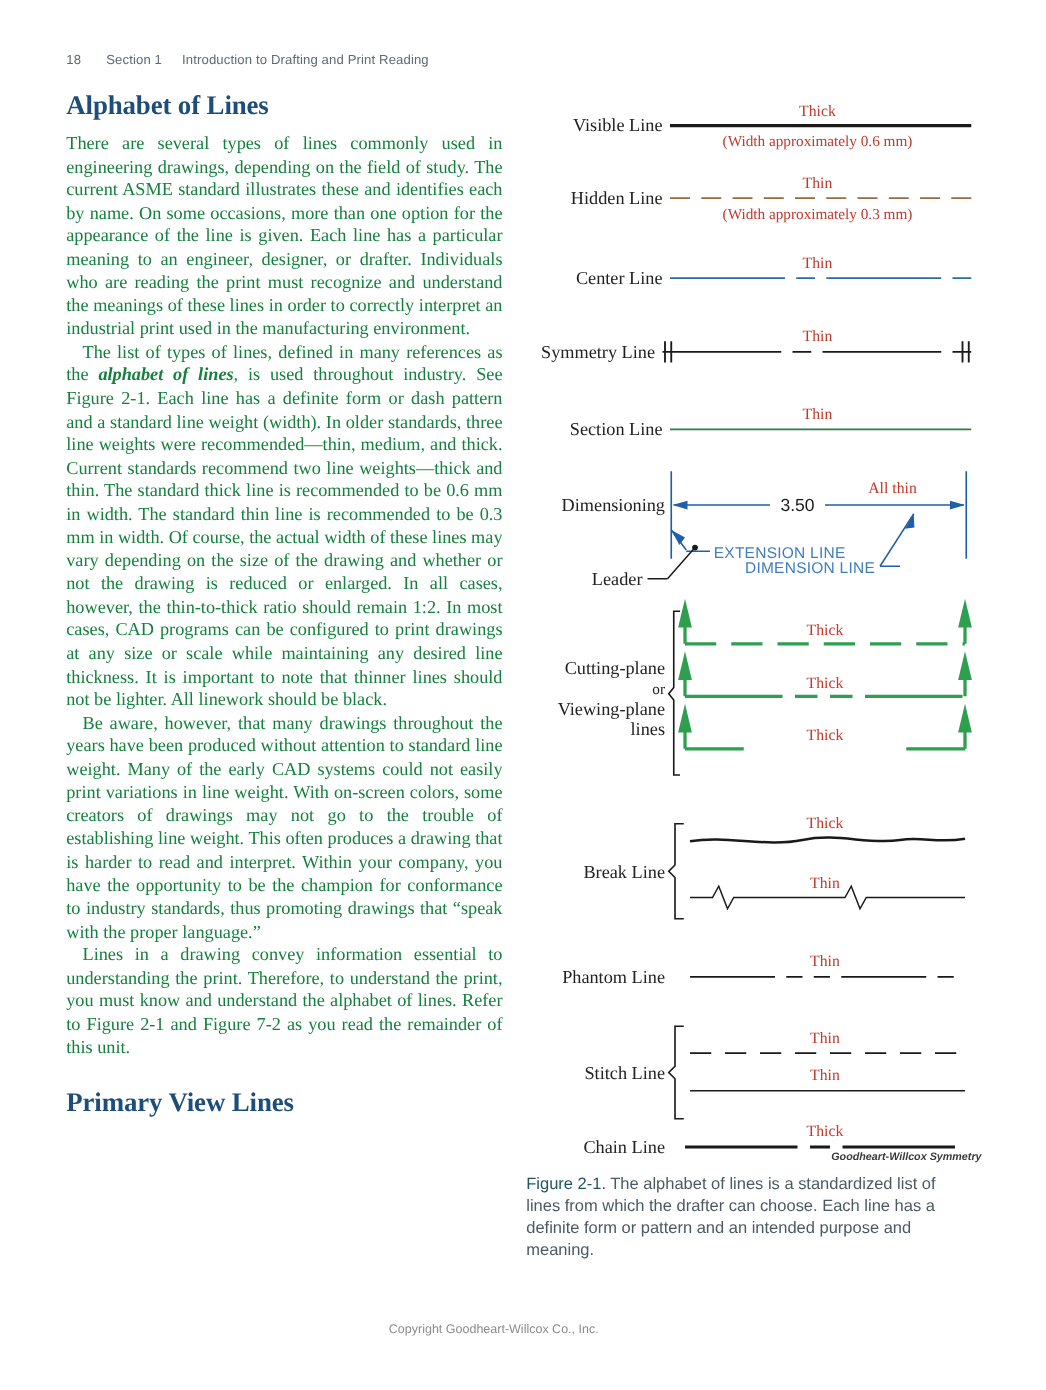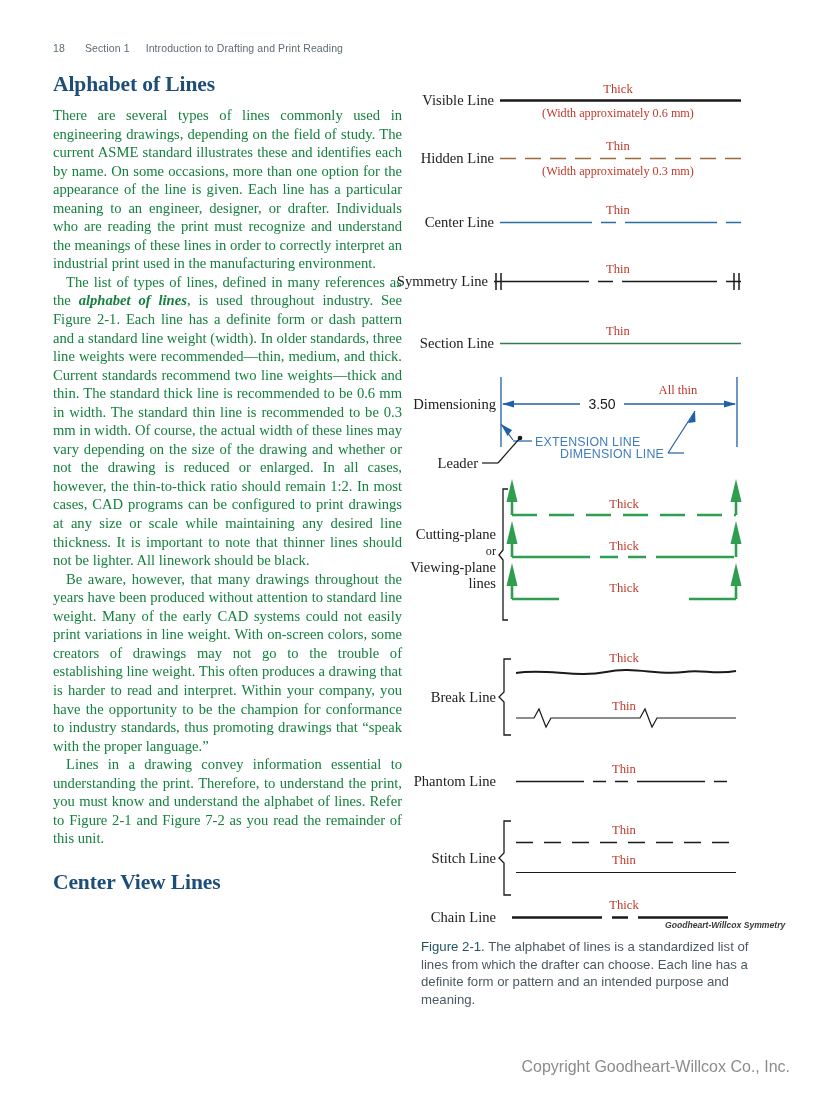--- a/index.html
+++ b/index.html
@@ -52,21 +52,21 @@
     color: #15803d;
     hyphens: none;
   }
   p.body.indent { text-indent: 13px; }
   p.body i { font-style: italic; font-weight: bold; }
   p.body b { font-weight: normal; }
 
   
   .col-right {
     position: absolute;
-    left: 396px; top: 72px;
+    left: 432px; top: 72px;
     width: 365px;
     height: 870px;
   }
   .fig { position: absolute; left: 0; top: 0; width: 365px; height: 868px; }
 
   .caption {
     position: absolute;
     left: 421px; top: 938px;
     width: 345px;
     font-family: "Liberation Sans", sans-serif;
@@ -84,23 +84,23 @@
     font-weight: bold;
     font-size: 8.6px;
     color: #3a3a3a;
     white-space: nowrap;
   }
 
   .copyright {
     position: absolute;
     left: 0; top: 1058px;
     width: 790px;
-    text-align: right;
-    font-family: "Liberation Sans", sans-serif;
-    font-size: 16px;
+    text-align: center;
+    font-family: "Liberation Sans", sans-serif;
+    font-size: 10px;
     color: #8b8b8b;
   }
 
   
   .lbl      { font-family: "Liberation Serif", serif; font-size: 14.6px; fill: #212121; }
   .lbl-sm   { font-family: "Liberation Serif", serif; font-size: 12.2px; fill: #212121; }
   .wt       { font-family: "Liberation Serif", serif; font-size: 12.6px; fill: #c0392b; }
   .note     { font-family: "Liberation Serif", serif; font-size: 12.2px; fill: #c0392b; }
   .bluetxt  { font-family: "Liberation Sans", sans-serif; font-size: 12.4px; fill: #3f7dbf; letter-spacing:.2px;}
   .dimtxt   { font-family: "Liberation Sans", sans-serif; font-size: 14px; fill: #1a1a1a; }
@@ -120,21 +120,21 @@
     <h1 class="head">Alphabet of Lines</h1>
 
     <p class="body">There are several types of lines commonly used in engineering drawings, depending on the field of study. The current ASME standard illustrates these and identifies each by name. On some occasions, more than one option for the appearance of the line is given. Each line has a particular meaning to an engineer, designer, or drafter. Individuals who are reading the print must recognize and understand the meanings of these lines in order to correctly interpret an industrial print used in the manufacturing environment.</p>
 
     <p class="body indent"><span>The list of types of lines, defined in many references as the </span><i>alphabet of lines</i><span>, is used throughout industry. See </span><b>Figure 2-1</b><span>. Each line has a definite form or dash pattern and a standard line weight (width). In older standards, three line weights were recommended—thin, medium, and thick. Current standards recommend two line weights—thick and thin. The standard thick line is recommended to be 0.6 mm in width. The standard thin line is recommended to be 0.3 mm in width. Of course, the actual width of these lines may vary depending on the size of the drawing and whether or not the drawing is reduced or enlarged. In all cases, however, the thin-to-thick ratio should remain 1:2. In most cases, CAD programs can be configured to print drawings at any size or scale while maintaining any desired line thickness. It is important to note that thinner lines should not be lighter. All linework should be black.</span></p>
 
     <p class="body indent">Be aware, however, that many drawings throughout the years have been produced without attention to standard line weight. Many of the early CAD systems could not easily print variations in line weight. With on-screen colors, some creators of drawings may not go to the trouble of establishing line weight. This often produces a drawing that is harder to read and interpret. Within your company, you have the opportunity to be the champion for conformance to industry standards, thus promoting drawings that “speak with the proper language.”</p>
 
     <p class="body indent"><span>Lines in a drawing convey information essential to understanding the print. Therefore, to understand the print, you must know and understand the alphabet of lines. Refer to </span><b>Figure 2-1</b><span> and </span><b>Figure 7-2</b><span> as you read the remainder of this unit.</span></p>
 
-    <h1 class="head second">Center View Lines</h1>
+    <h1 class="head second">Primary View Lines</h1>
 
   </div>
 
   <div class="col-right">
     <svg class="fig" viewBox="0 0 365 868" width="365" height="868">
 
       <text class="lbl" x="98" y="33" text-anchor="end">Visible Line</text>
       <line x1="104" y1="28.5" x2="345" y2="28.5" stroke="#1a1a1a" stroke-width="2.6"></line>
       <text class="wt" x="222" y="21" text-anchor="middle">Thick</text>
       <text class="note" x="222" y="45" text-anchor="middle">(Width approximately 0.6 mm)</text>

